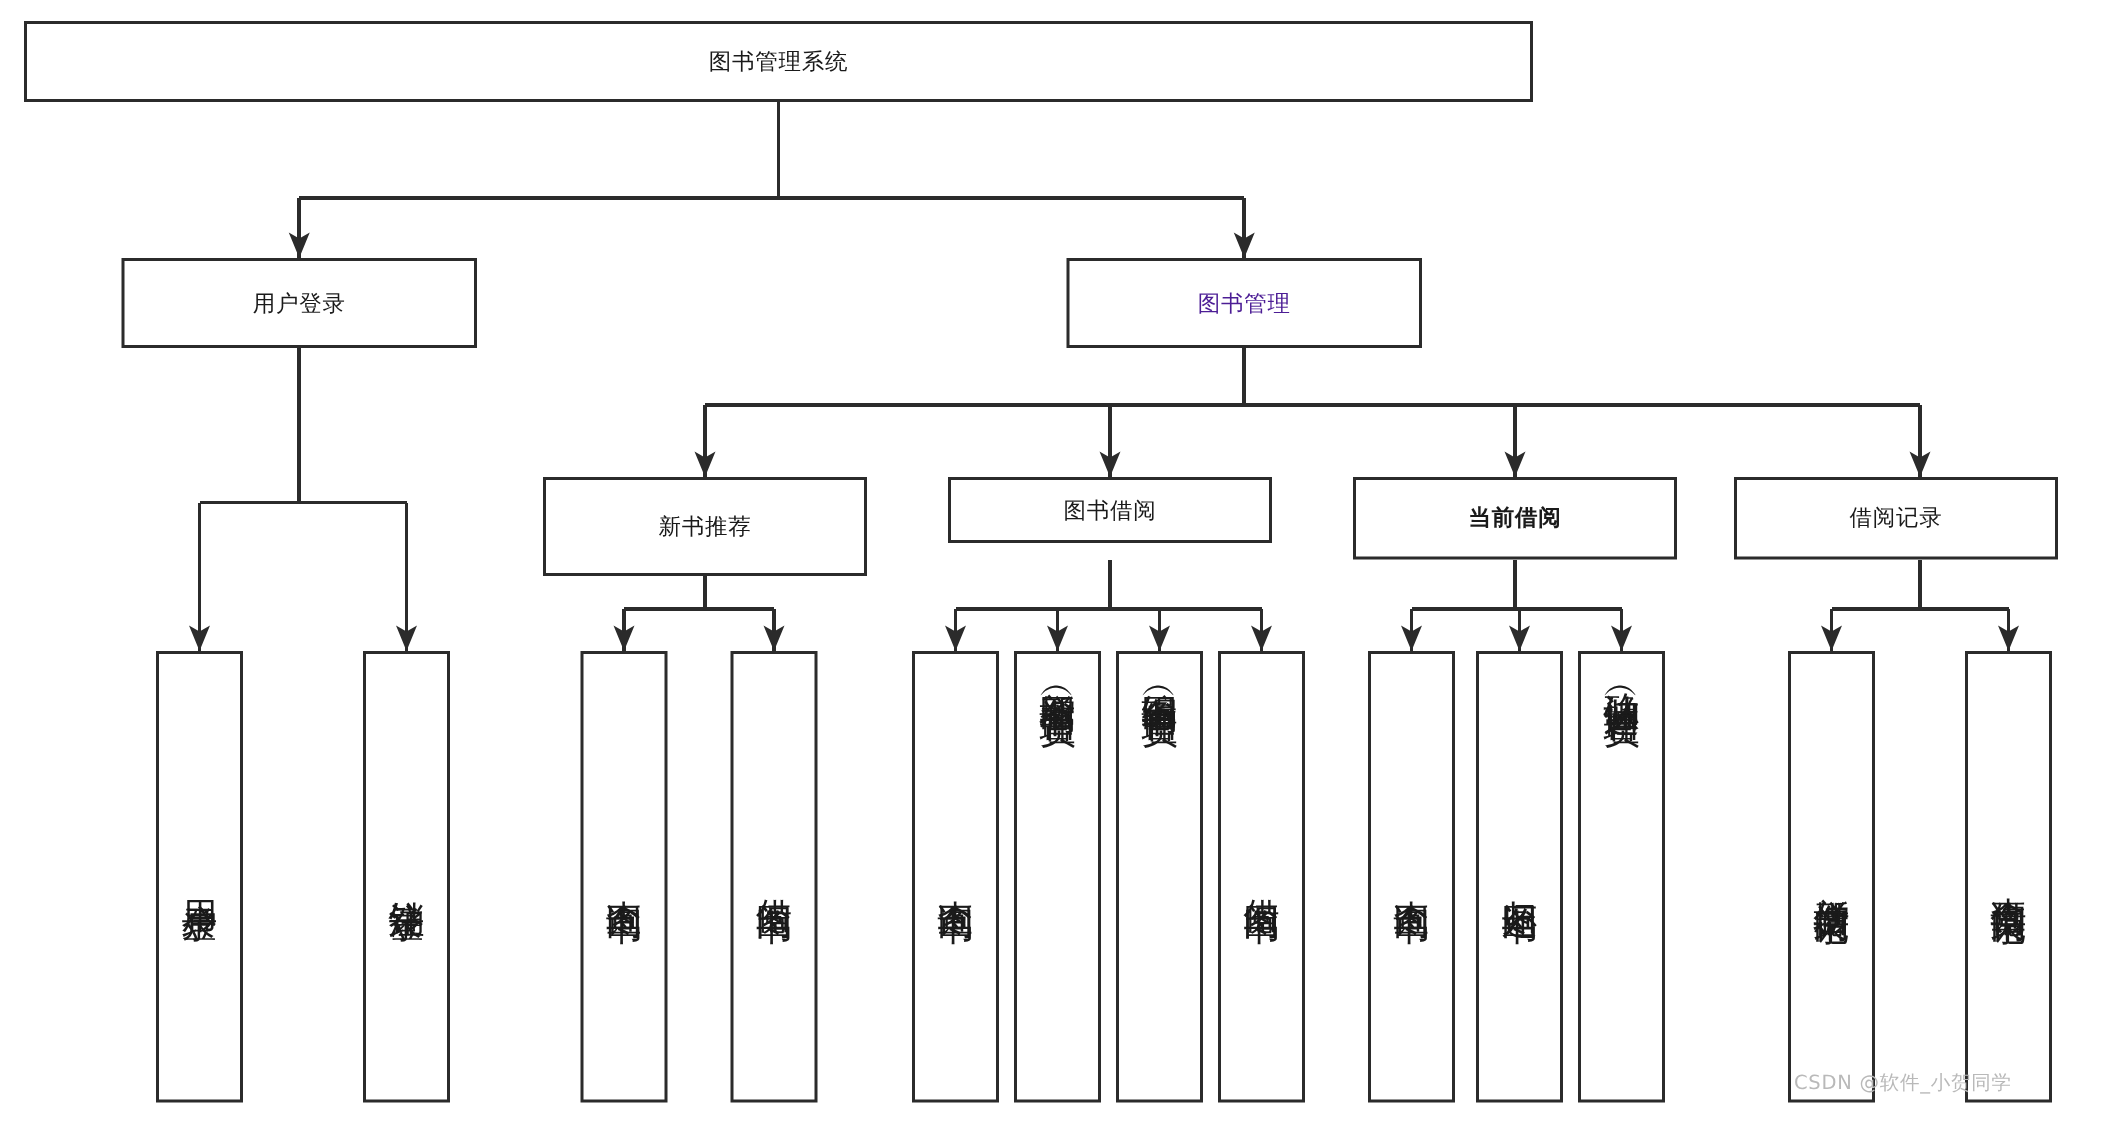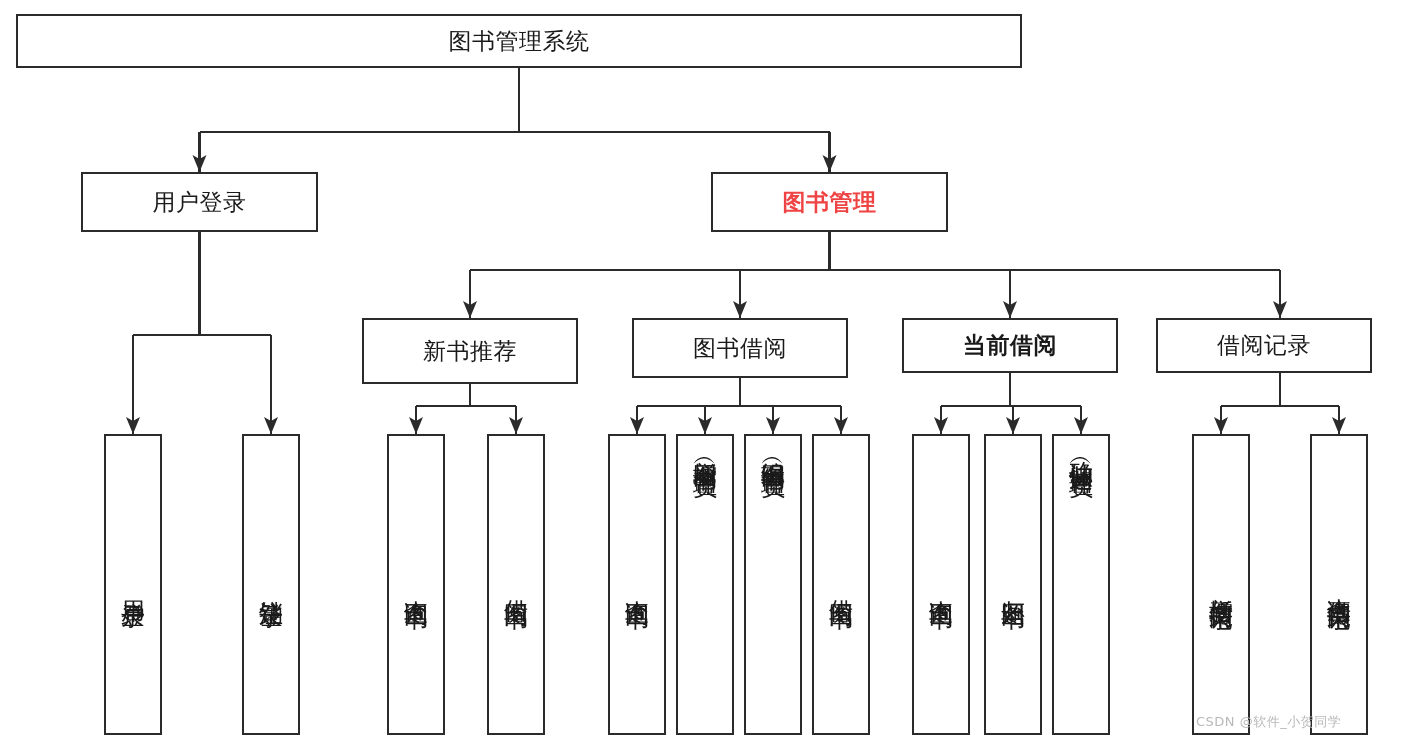--- a/index.html
+++ b/index.html
@@ -35,21 +35,21 @@
     overflow: hidden;
   }
   .node-label {
     color: #1a1a1a;
     line-height: 1.08;
     text-align: center;
     letter-spacing: 0.5px;
     white-space: pre-wrap;
   }
   .node.horizontal .node-label {
-    font-size: 23px;
+    font-size: 15px;
     writing-mode: horizontal-tb;
   }
   .node.vertical {
     align-items: flex-start;
     padding-top: 6px;
   }
   .node.vertical .node-label {
     font-size: 24px;
     writing-mode: vertical-rl;
     text-orientation: upright;
@@ -128,26 +128,26 @@
       <path d="M 1332 417 L 1339 434 L 1346 417 L 1339 421 Z" fill="#2b2b2b"></path>
     </svg>
   <div id="nodes">
       <div class="node horizontal" style="left: 16px; top: 14px; width: 1006px; height: 54px; border-color: rgb(43, 43, 43);">
         <span class="node-label" style="color: rgb(26, 26, 26);">图书管理系统</span>
       </div>
       <div class="node horizontal" style="left: 81px; top: 172px; width: 237px; height: 60px; border-color: rgb(43, 43, 43);">
         <span class="node-label" style="color: rgb(26, 26, 26);">用户登录</span>
       </div>
       <div class="node horizontal" style="left: 711px; top: 172px; width: 237px; height: 60px; border-color: rgb(43, 43, 43);">
-        <span class="node-label" style="color: #ef4444; font-weight: bold;">图书管理</span>
+        <span class="node-label" style="color: #4c1d95;">图书管理</span>
       </div>
       <div class="node horizontal" style="left: 362px; top: 318px; width: 216px; height: 66px; border-color: rgb(43, 43, 43);">
         <span class="node-label" style="color: rgb(26, 26, 26);">新书推荐</span>
       </div>
-      <div class="node horizontal" style="left: 632px; top: 318px; width: 216px; height: 60px; border-color: rgb(43, 43, 43);">
+      <div class="node horizontal" style="left: 632px; top: 318px; width: 216px; height: 44px; border-color: rgb(43, 43, 43);">
         <span class="node-label" style="color: rgb(26, 26, 26);">图书借阅</span>
       </div>
       <div class="node horizontal" style="left: 902px; top: 318px; width: 216px; height: 55px; border-color: rgb(43, 43, 43); font-weight: bold;">
         <span class="node-label" style="color: rgb(26, 26, 26);">当前借阅</span>
       </div>
       <div class="node horizontal" style="left: 1156px; top: 318px; width: 216px; height: 55px; border-color: rgb(43, 43, 43);">
         <span class="node-label" style="color: rgb(26, 26, 26);">借阅记录</span>
       </div>
       <div class="node vertical centered" style="left: 104px; top: 434px; width: 58px; height: 301px; border-color: rgb(43, 43, 43);">
         <span class="node-label" style="color: rgb(26, 26, 26);">用户登录</span>

